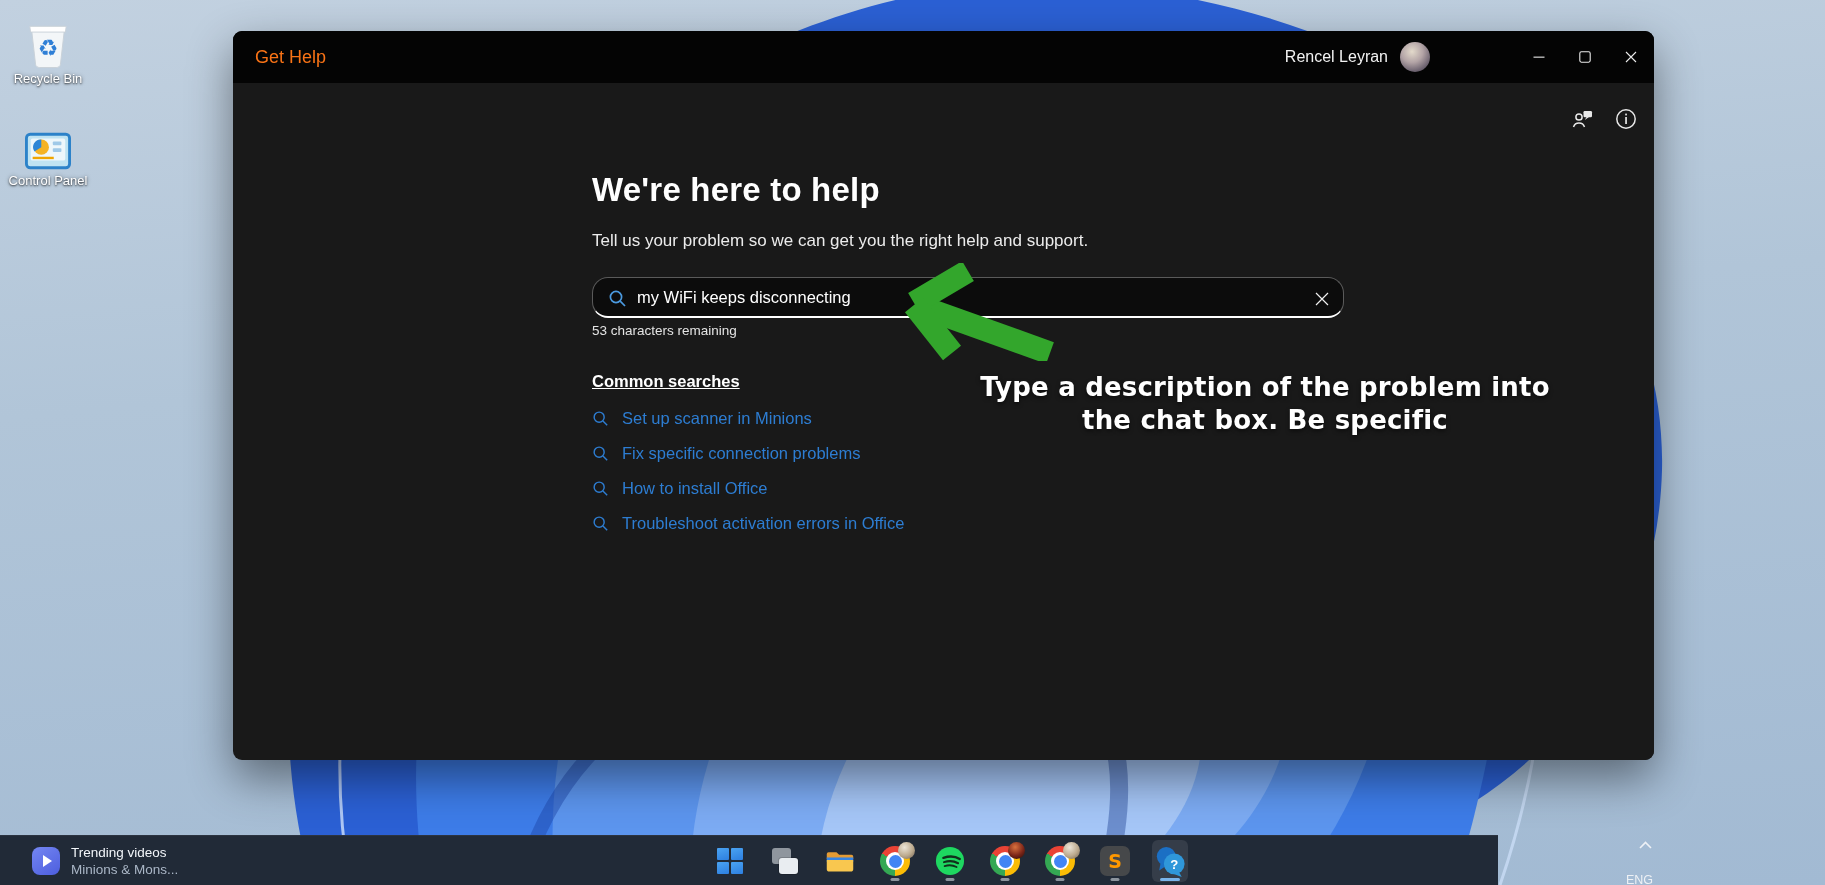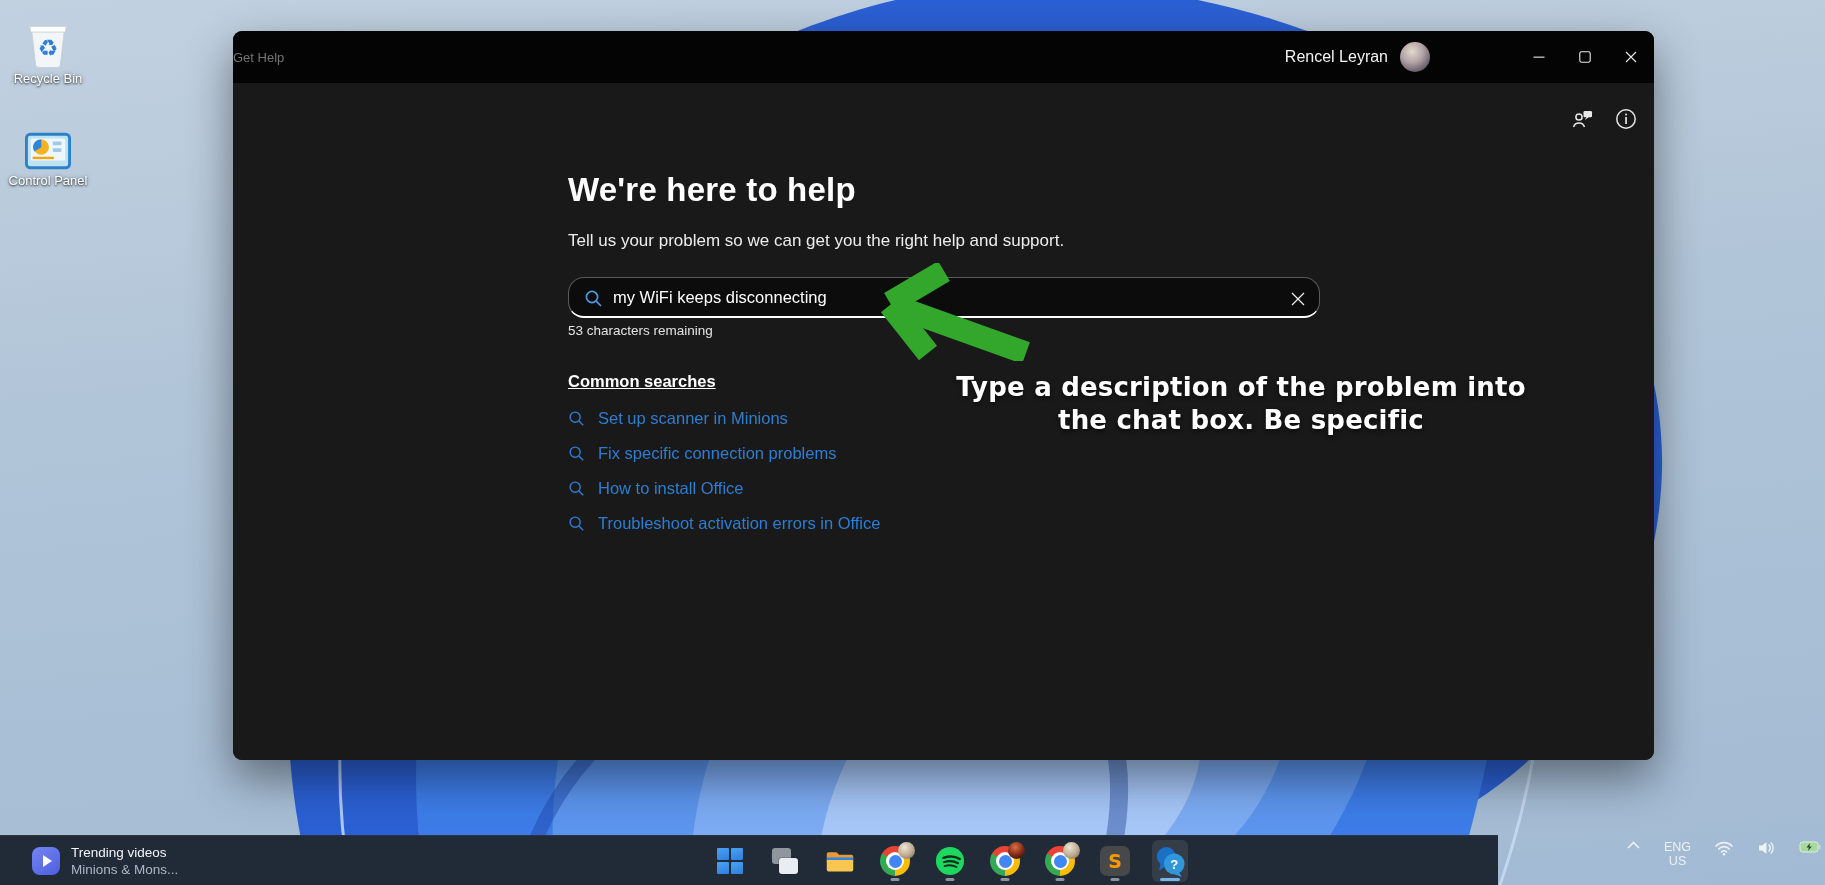--- a/index.html
+++ b/index.html
@@ -17,30 +17,30 @@
   .desk-icon .lbl { margin-top:3px; font-size:13px; color:#fff;
                     text-shadow:0 1px 2px rgba(0,0,0,.75), 0 0 4px rgba(0,0,0,.4); }
   #icon-recycle { left:2px; top:22px; }
   #icon-cpanel  { left:2px; top:132px; }
 
   
   .app-window { position:absolute; left:233px; top:31px; width:1421px; height:729px;
                 border-radius:9px; overflow:hidden; background:#191919;
                 box-shadow:0 18px 45px rgba(0,0,0,.45); }
   .titlebar { position:relative; height:52px; background:#040404; display:flex; align-items:center; }
-  .titlebar .wtitle { font-size:13px; color:#737373; }
+  .titlebar .wtitle { padding-left:22px; font-size:18px; color:#f97316; }
   .tb-right { margin-left:auto; display:flex; align-items:center; height:100%; }
   .user-name { font-size:16px; color:#f2f2f2; margin-right:12px; }
   .avatar { width:30px; height:30px; border-radius:50%; margin-right:86px;
             background:radial-gradient(circle at 40% 32%, #e3dacb 0%, #b3a4a6 40%, #6d6370 72%, #3c3842 100%); }
   .win-btn { width:46px; height:52px; display:flex; align-items:center; justify-content:center;
              background:transparent; border:none; cursor:pointer; }
   .win-btn svg { display:block; }
 
-  .content { position:relative; height:677px; background:#191919; }
+  .content { position:relative; height:677px; background:#191919;margin-left:24px; }
 
   .content-actions { position:absolute; top:20px; right:12px; display:flex; gap:12px; }
   .ca-btn { width:32px; height:32px; background:transparent; border:none; display:flex;
             align-items:center; justify-content:center; cursor:pointer; }
 
   .hero-heading { position:absolute; left:335px; top:88px; font-size:33px; font-weight:700;
                   color:#ffffff; letter-spacing:.2px; }
   .hero-sub { position:absolute; left:335px; top:148px; font-size:17px; color:#ececec; }
 
   .search-row { position:absolute; left:335px; top:194px; width:752px; height:41px;
@@ -103,21 +103,21 @@
   .chrome::before { content:""; position:absolute; inset:6px; border-radius:50%; background:#fff; }
   .chrome::after  { content:""; position:absolute; inset:8.5px; border-radius:50%; background:#4285f4; }
   .badge { position:absolute; top:-4px; right:-5px; width:17px; height:17px; border-radius:50%; z-index:2; }
   .badge.b-light { background:radial-gradient(circle at 38% 32%, #ece5d8 0%, #bba98d 55%, #6b5d50 100%); }
   .badge.b-dark  { background:radial-gradient(circle at 42% 30%, #d8713e 0%, #7c2518 55%, #190c08 100%); }
 
   .sublime { width:30px; height:30px; border-radius:7px; background:#46484a;
              display:flex; align-items:center; justify-content:center;
              color:#ff9800; font-weight:700; font-size:19px; font-family:"DejaVu Sans", sans-serif; }
 
-  .tray { position:absolute; left:1622px; top:0; height:50px; display:flex; align-items:flex-start; gap:15px; }
+  .tray { position:absolute; left:1622px; top:0; height:50px; display:flex; align-items:flex-end; gap:15px;flex-direction:column; }
   .tray-btn { background:transparent; border:none; display:flex; align-items:center; justify-content:center;
               cursor:pointer; padding:4px; }
   .lang { text-align:center; line-height:14px; color:#eef1f5; font-size:12.5px; }
 
   svg { display:block; }
 </style>
 </head>
 <body>
 
 <div class="screen">

